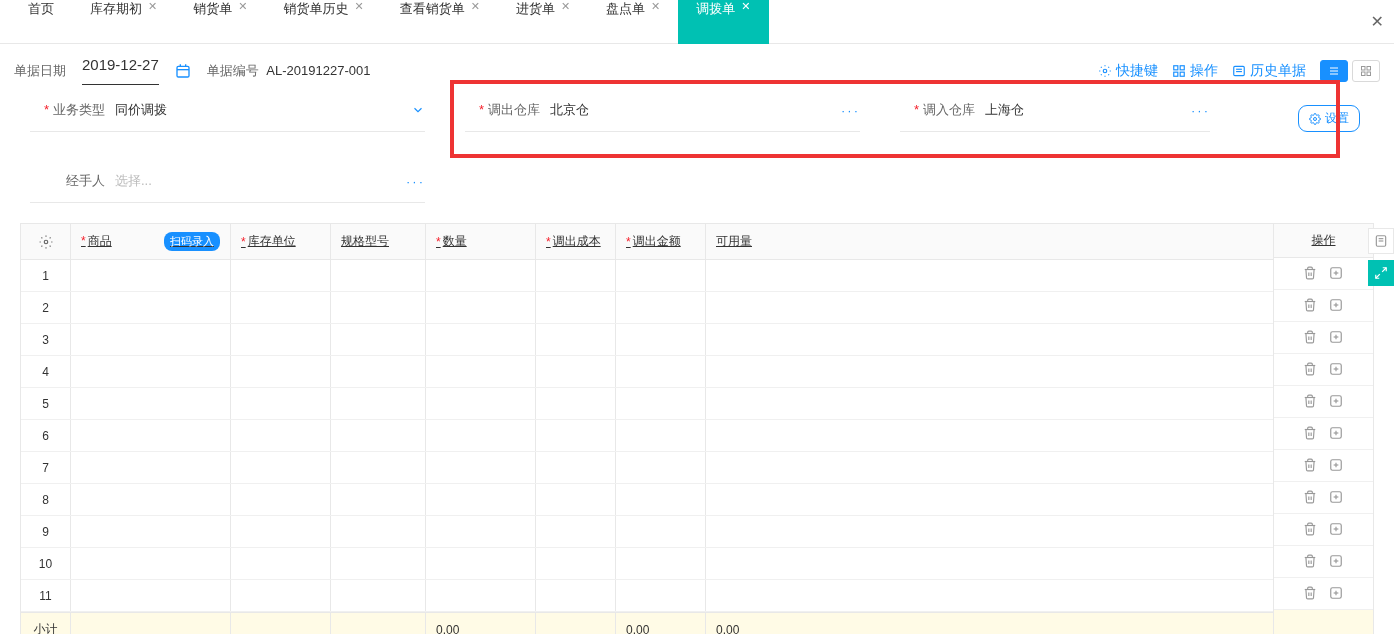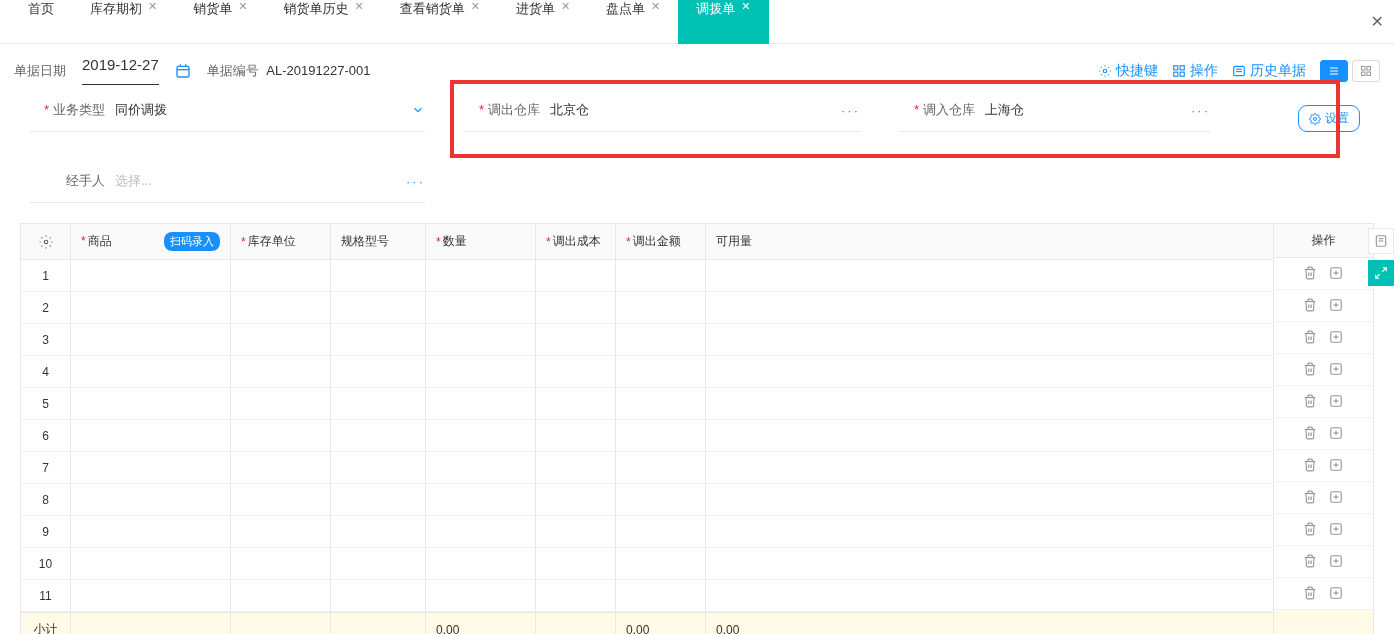--- a/index.html
+++ b/index.html
@@ -37,21 +37,21 @@
 .field-placeholder { color: #bbb; }
 .field-action { color: #1890ff; font-size: 16px; cursor: pointer; }
 .field-more { color: #1890ff; cursor: pointer; letter-spacing: 2px; }
 .settings-btn { border: 1px solid #1890ff; color: #1890ff; border-radius: 9px; padding: 4px 10px; font-size: 12px; cursor: pointer; display: flex; align-items: center; gap: 4px; position: absolute; right: 34px; top: 105px; }
 
 
 .table-wrap { padding: 10px 20px 0 20px; }
 .table-container { border: 1px solid #e8e8e8; display: flex; }
 .main-table { flex: 1; overflow-x: hidden; }
 .ops-col { width: 100px; border-left: 1px solid #e8e8e8; }
-.thead { display: flex; background: #fafafa; border-bottom: 1px solid #e8e8e8; }
+.thead { display: flex; background: #fafafa; border-bottom: 1px solid #e8e8e8; text-decoration: underline; }
 .th, .td { border-right: 1px solid #e8e8e8; padding: 8px 10px; font-size: 12px; color: #333; display: flex; align-items: center; }
 .th:last-child, .td:last-child { border-right: none; }
 .th { font-weight: 500; }
 .th .req { color: #f5222d; margin-right: 2px; }
 .gear-col { width: 50px; justify-content: center; }
 .num-col { width: 50px; justify-content: center; }
 .prod-col { width: 160px; justify-content: space-between; }
 .unit-col { width: 100px; }
 .spec-col { width: 95px; }
 .qty-col { width: 110px; }

